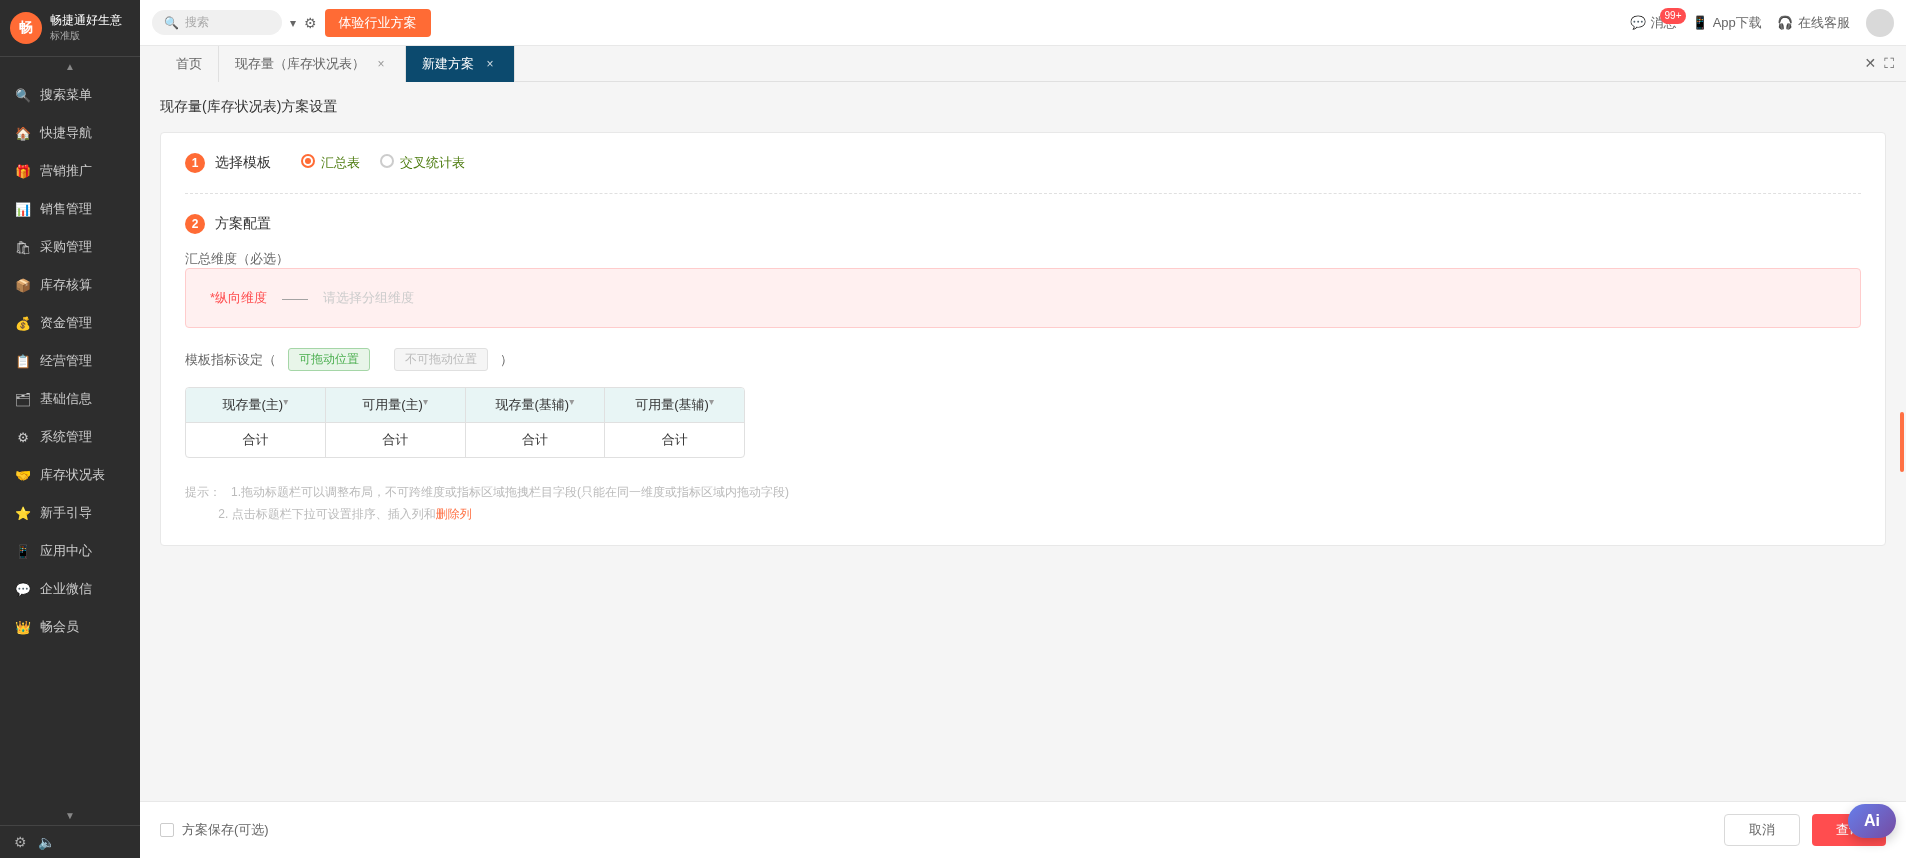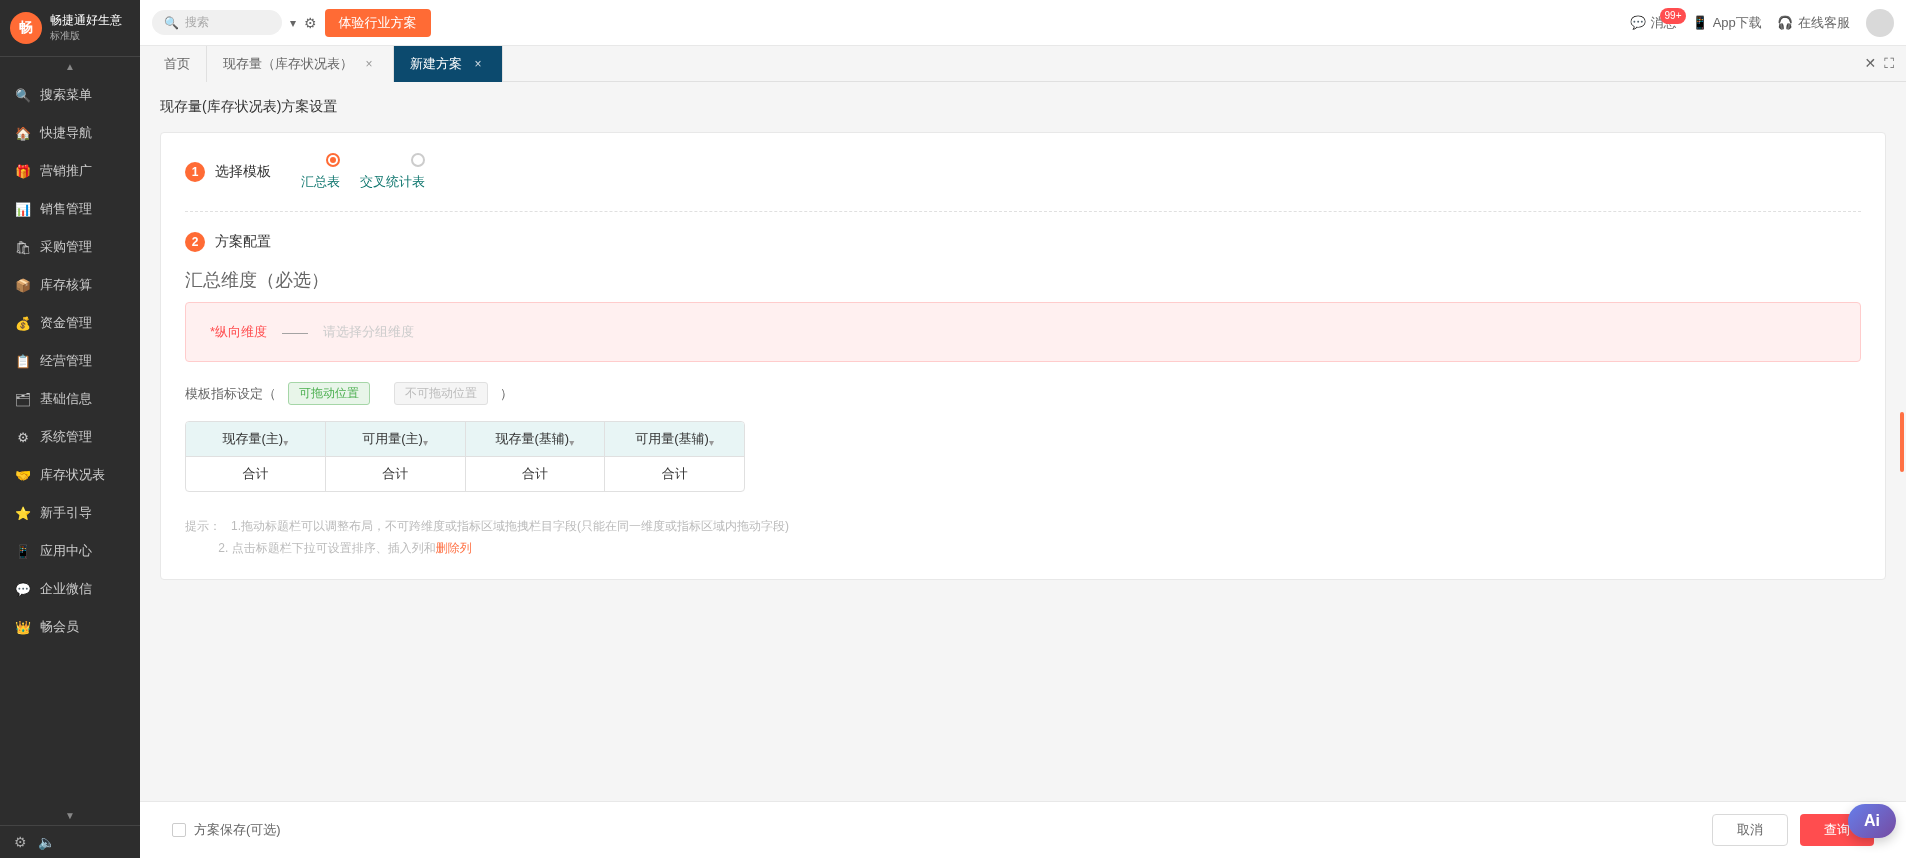--- a/index.html
+++ b/index.html
@@ -104,21 +104,21 @@
       height: 36px;
       display: flex; align-items: center;
       padding: 0 16px;
       font-size: 13px;
       cursor: pointer;
       border-right: 1px solid #e0e0e0;
       background: #f5f5f5;
       color: #666;
       position: relative;
     }
-    .tab.home { padding-left: 24px; }
+    .tab.home { padding-left: 36px; }
     .tab.active {
       background: #fff;
       color: #ff6b35;
       font-weight: 500;
     }
     .tab-close {
       margin-left: 8px;
       color: #999;
       font-size: 12px;
       cursor: pointer;
@@ -164,40 +164,40 @@
       background: #ff6b35;
       color: white;
       border-radius: 50%;
       display: flex; align-items: center; justify-content: center;
       font-size: 12px; font-weight: bold;
       flex-shrink: 0;
     }
     .step-title { font-size: 14px; color: #333; font-weight: 500; }
 
     .radio-group { display: flex; align-items: center; gap: 20px; }
-    .radio-item { display: flex; align-items: flex-end; gap: 6px; cursor: pointer; font-size: 13px; color: #0f766e; flex-direction: column; }
+    .radio-item { display: flex; align-items: flex-start; gap: 6px; cursor: pointer; font-size: 13px; color: #4d7c0f; }
     .radio-dot {
       width: 14px; height: 14px;
       border-radius: 50%;
       border: 2px solid #ccc;
       display: flex; align-items: center; justify-content: center;
     }
     .radio-dot.checked { border-color: #ff6b35; }
     .radio-dot.checked::after {
       content: '';
       width: 6px; height: 6px;
       background: #ff6b35;
       border-radius: 50%;
     }
 
     .divider { border: none; border-top: 1px dashed #e0e0e0; margin: 20px 0; }
 
     
     .section2 { margin-top: 12px; }
-    .field-label { font-size: 18px; color: #666; margin-bottom: 10px; }
+    .field-label { font-size: 13px; color: #666; }
 
     
     .pink-area {
       background: #fff0f0;
       border: 1px solid #ffcccc;
       border-radius: 4px;
       padding: 20px 24px;
       margin-bottom: 20px;
     }
     .dimension-row {
@@ -244,21 +244,21 @@
     .stats-header-row {
       display: flex;
       background: #e8f5f5;
       border-bottom: 1px solid #e0e0e0;
     }
     .stats-header-cell {
       flex: 1;
       padding: 8px 12px;
       font-size: 13px;
       color: #333;
-      display: flex; align-items: flex-end; justify-content: center; 
+      display: flex; align-items: flex-start; justify-content: center; 
       border-right: 1px solid #e0e0e0;
       cursor: pointer;
     }
     .stats-header-cell:last-child { border-right: none; }
     .stats-body-row { display: flex; }
     .stats-body-cell {
       flex: 1;
       padding: 8px 12px;
       font-size: 13px;
       color: #333;
@@ -270,21 +270,21 @@
 
     
     .tips-section { margin-top: 12px; }
     .tip-line { color: #bbb; font-size: 12px; line-height: 1.8; }
     .tip-highlight { color: #ff7043; }
 
     
     .bottom-bar {
       background: #fff;
       border-top: 1px solid #e8e8e8;
-      padding: 12px 32px;
+      padding: 12px 20px;
       display: flex; align-items: center;
       flex-shrink: 0;
     }
     .save-option {
       display: flex; align-items: center; gap: 8px; color: #666; font-size: 13px;
     }
     .checkbox {
       width: 14px; height: 14px;
       border: 1px solid #ccc;
       border-radius: 2px;

